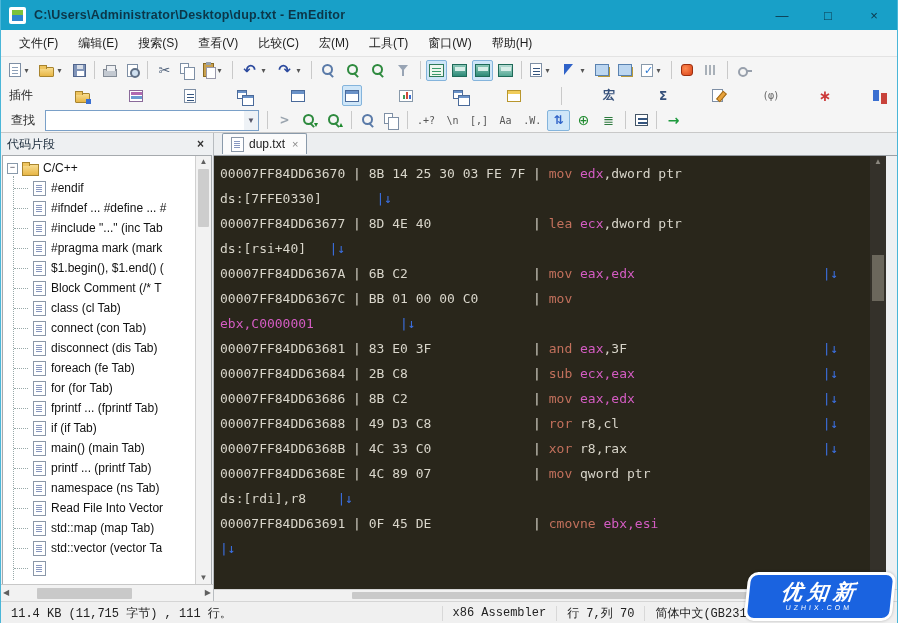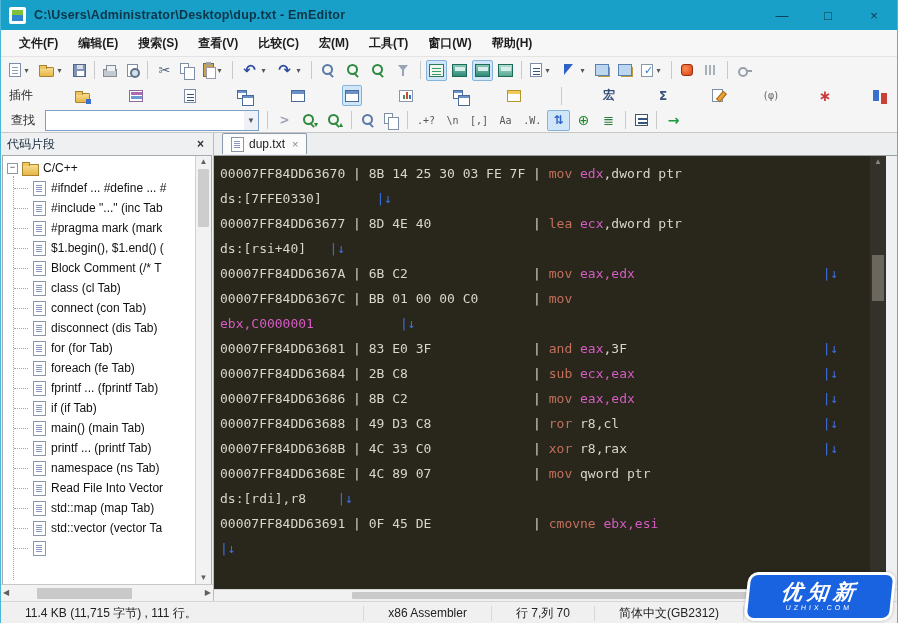--- a/index.html
+++ b/index.html
@@ -10,21 +10,21 @@
   #titlebar{height:30px;background:var(--titlebar);display:flex;align-items:center;padding:0 0 0 8px;}
   .app-icon{width:17px;height:17px;background:#fff;border-radius:2px;position:relative;flex:none;}
   .app-icon::after{content:"";position:absolute;left:3px;top:3px;right:3px;bottom:3px;
        background:linear-gradient(180deg,#7cc23a 45%,#2e86cc 45%);}
   #title-text{margin-left:8px;color:#0c3648;font-size:12.5px;letter-spacing:.2px;font-weight:bold;}
   #win-controls{margin-left:auto;display:flex;height:100%;}
   .win-btn{width:46px;height:100%;display:flex;align-items:center;justify-content:center;
        color:#0c3648;font-size:13px;}
   
   #menubar{height:26px;background:#f7f7f7;display:flex;align-items:center;padding-left:8px;border-bottom:1px solid #e3e3e3;}
-  .menu-item{padding:3px 10px;color:#1d1d1d;font-weight:bold;}
+  .menu-item{padding:3px 10px;color:#1d1d1d;}
   
   .toolbar{display:flex;align-items:center;background:#f5f5f5;padding-left:4px;}
   #tb1{height:26px;}#tb2{height:25px;gap:32px;}
   .tb-btn{display:inline-flex;align-items:center;justify-content:center;padding:1px 2px;margin:0 1px;
        border:1px solid transparent;border-radius:2px;min-width:20px;height:21px;box-sizing:border-box;}
   .tb-btn.pressed{background:#cfe6f8;border-color:#84b4dc;}
   .tsep{width:1px;height:18px;background:#c9c9c9;margin:0 4px;flex:none;}
   .tlabel{color:#2a2a2a;margin:0 6px 0 4px;flex:none;}
   .caret{width:9px;font-size:8px;color:#555;display:inline-flex;justify-content:center;margin-left:1px;}
   .ic{width:17px;height:17px;display:inline-flex;align-items:center;justify-content:center;
@@ -146,21 +146,21 @@
   .ed-row{white-space:pre;font-family:"DejaVu Sans Mono",monospace;font-size:13px;line-height:25px;height:25px;}
   .sg-w{color:var(--plain);} .sg-m{color:var(--mnemonic);} .sg-r{color:var(--register);} .sg-b{color:var(--wrap);}
   #ed-vscroll{width:16px;flex:none;background:#34312a;display:flex;flex-direction:column;align-items:center;padding-top:1px;}
   #ed-vscroll .sc-arrow{color:#8a877e;}
   #ed-vthumb{width:12px;height:46px;background:#6b675c;margin-top:88px;}
   #ed-strip{width:11px;flex:none;background:#eef0f2;}
   #ed-hscroll{height:11px;flex:none;background:#f1f1f1;border-top:1px solid #d5d5d5;display:flex;align-items:center;padding:0 2px;}
   #ed-hthumb{height:7px;background:#c9c9c9;width:68%;margin-left:20%;border-radius:1px;}
   
   #statusbar{height:22px;background:#f0f0f0;border-top:1px solid #d5d5d5;display:flex;align-items:center;font-size:12px;color:#222;}
-  .st-sec{padding:0 24px;border-left:1px solid #d8d8d8;height:15px;display:flex;align-items:center;white-space:nowrap;}
+  .st-sec{padding:0 10px;border-left:1px solid #d8d8d8;height:15px;display:flex;align-items:center;white-space:nowrap;font-family:Liberation Mono, monospace;}
   #st-left{border-left:none;flex:1;}
   #st-tail{width:105px;}
   
   #watermark{position:absolute;right:3px;bottom:2px;width:142px;height:43px;background:var(--watermark_blue);
       border:3px solid #fff;border-radius:10px;transform:skewX(-6deg);display:flex;flex-direction:column;
       align-items:center;justify-content:center;z-index:50;box-shadow:0 0 3px rgba(0,0,0,.25);}
   #wm-title{color:#fff;font-size:21px;font-weight:700;letter-spacing:5px;line-height:22px;font-style:italic;}
   #wm-sub{color:#fff;font-size:7px;letter-spacing:3px;line-height:9px;}
 </style>
 </head>
@@ -428,20 +428,24 @@
       <div id="sb-body">
         <div id="tree">
           <div id="tree-vline"></div>
         <div class="tree-row tree-root">
               <span class="t-exp">−</span>
               <span class="t-folder"></span>
               <span class="tree-label">C/C++</span>
             </div>
             <div class="tree-row tree-item">
               <span class="t-doc"></span>
+              <span class="tree-label">#endif</span>
+            </div>
+            <div class="tree-row tree-item">
+              <span class="t-doc"></span>
               <span class="tree-label">#ifndef ... #define ... #</span>
             </div>
             <div class="tree-row tree-item">
               <span class="t-doc"></span>
               <span class="tree-label">#include "..."  (inc Tab</span>
             </div>
             <div class="tree-row tree-item">
               <span class="t-doc"></span>
               <span class="tree-label">#pragma mark  (mark</span>
             </div>
@@ -460,25 +464,25 @@
             <div class="tree-row tree-item">
               <span class="t-doc"></span>
               <span class="tree-label">connect  (con Tab)</span>
             </div>
             <div class="tree-row tree-item">
               <span class="t-doc"></span>
               <span class="tree-label">disconnect  (dis Tab)</span>
             </div>
             <div class="tree-row tree-item">
               <span class="t-doc"></span>
+              <span class="tree-label">foreach  (fe Tab)</span>
+            </div>
+            <div class="tree-row tree-item">
+              <span class="t-doc"></span>
               <span class="tree-label">for  (for Tab)</span>
-            </div>
-            <div class="tree-row tree-item">
-              <span class="t-doc"></span>
-              <span class="tree-label">foreach  (fe Tab)</span>
             </div>
             <div class="tree-row tree-item">
               <span class="t-doc"></span>
               <span class="tree-label">fprintf ...  (fprintf Tab)</span>
             </div>
             <div class="tree-row tree-item">
               <span class="t-doc"></span>
               <span class="tree-label">if  (if Tab)</span>
             </div>
             <div class="tree-row tree-item">

